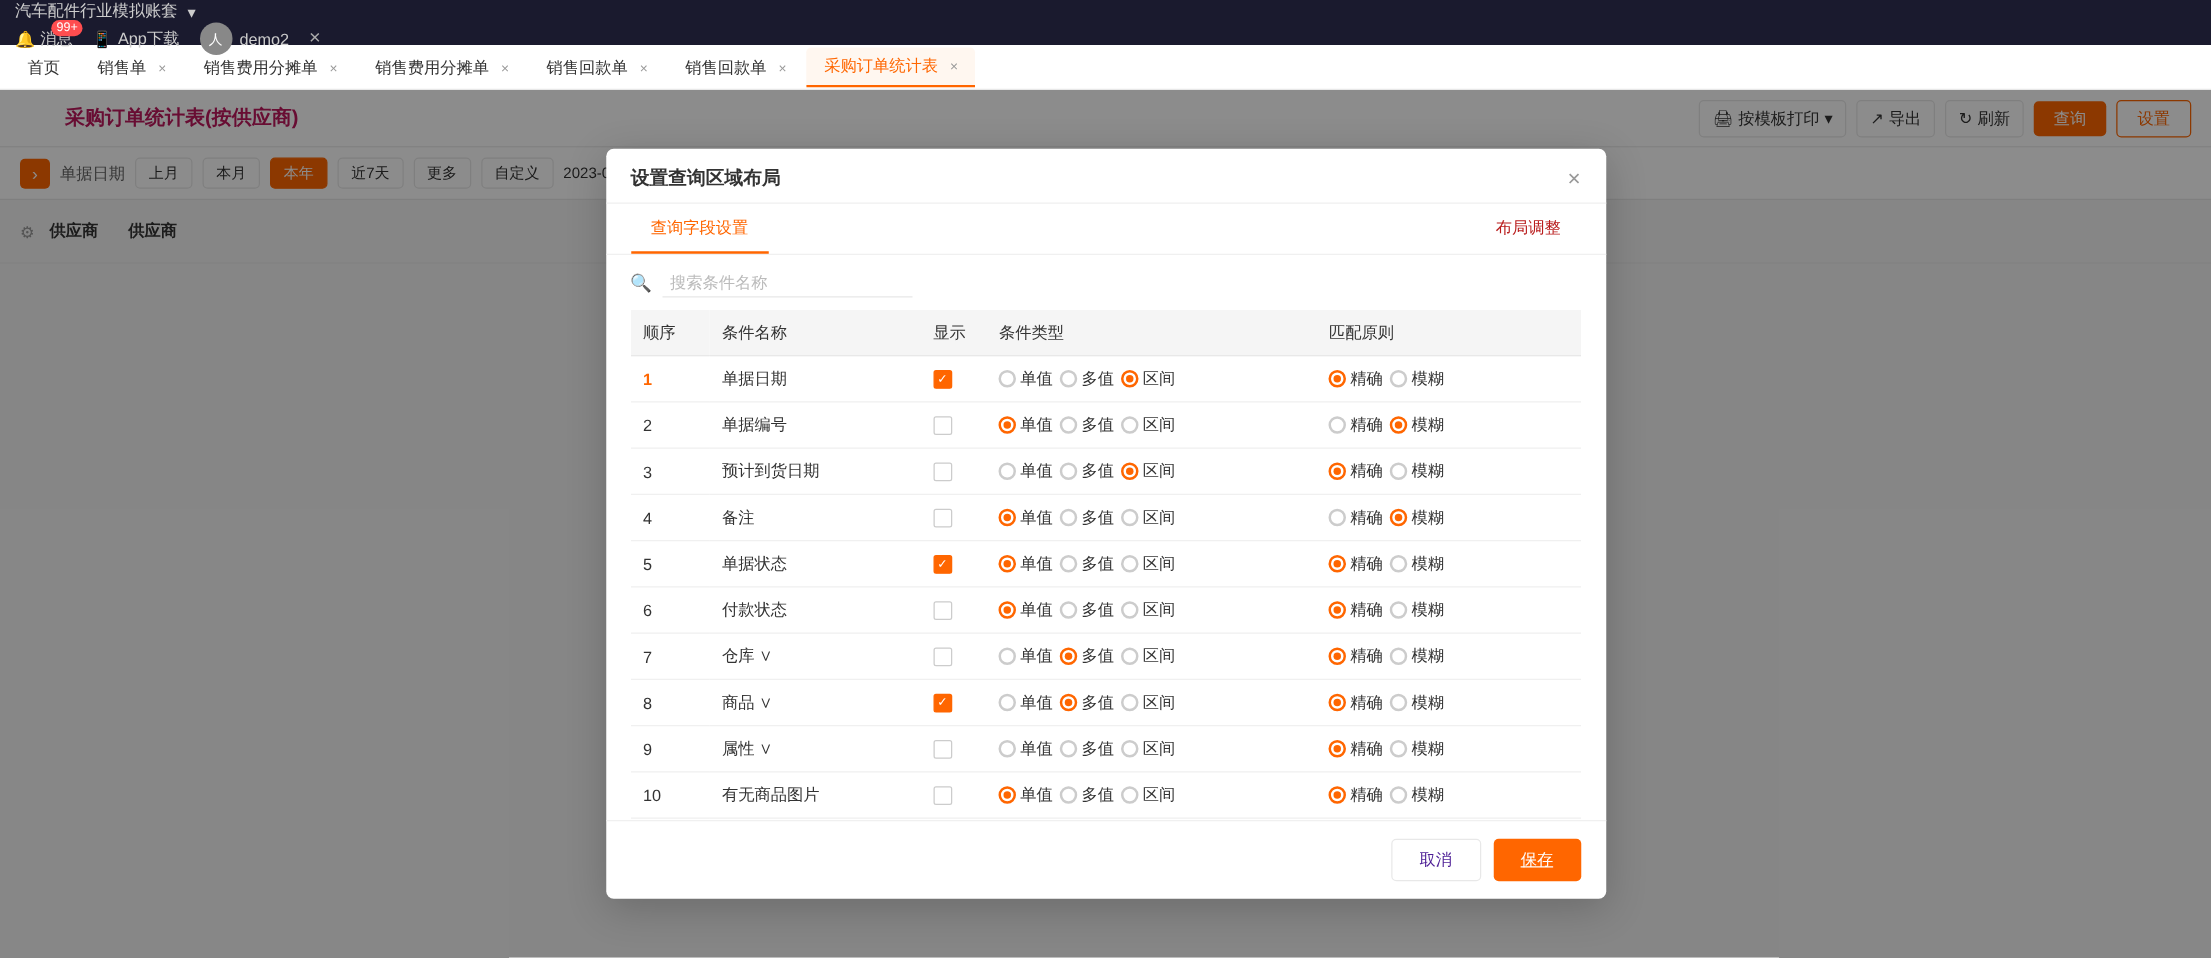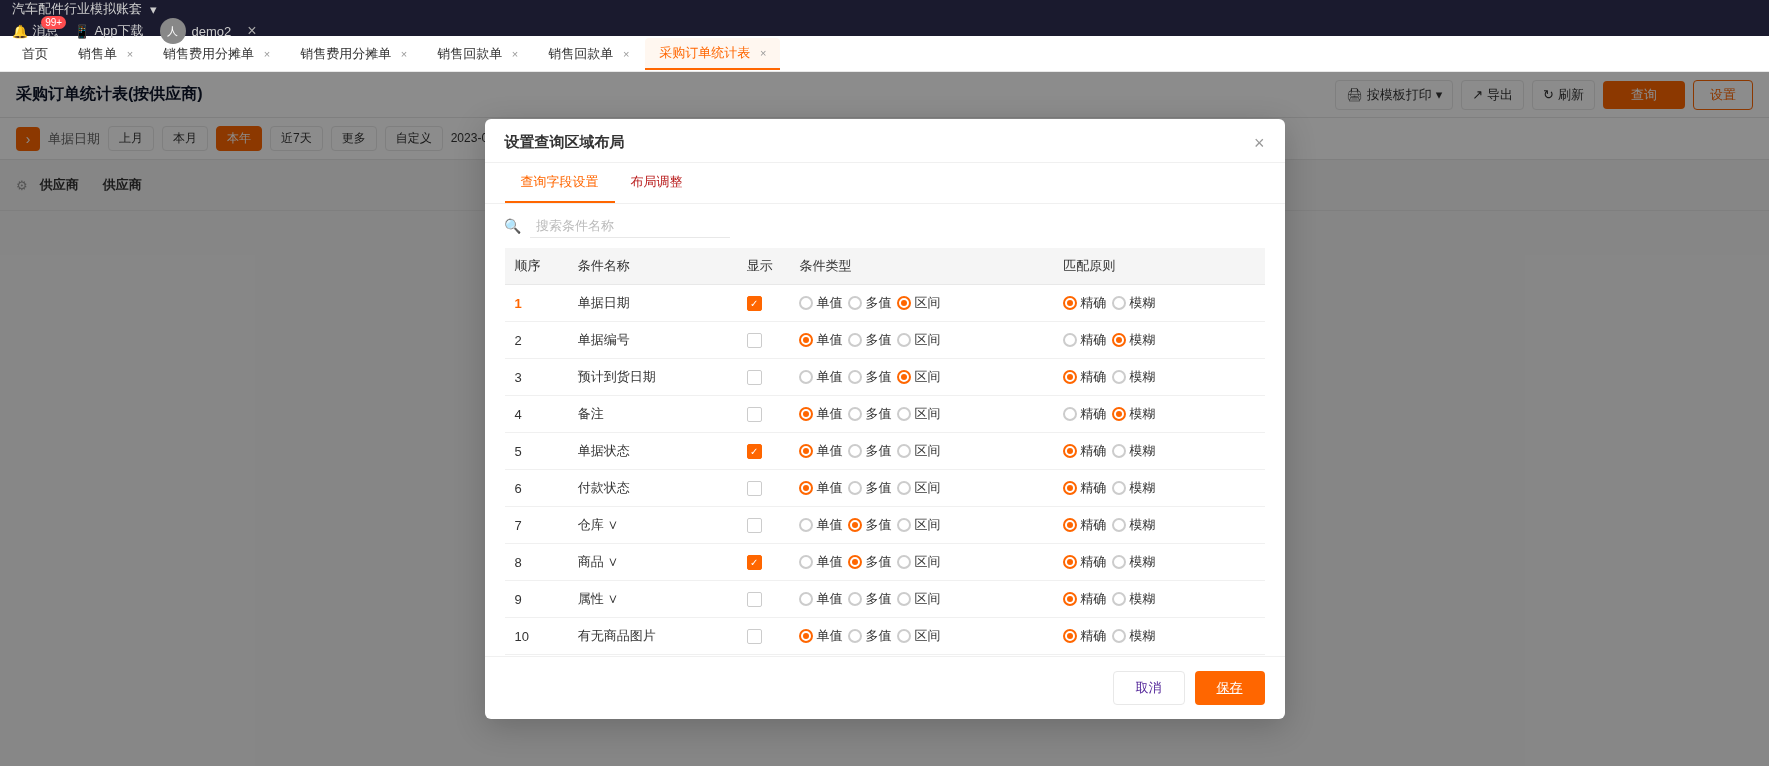--- a/index.html
+++ b/index.html
@@ -91,29 +91,29 @@
     
     .page-header {
       height: 46px;
       background: #fff;
       display: flex;
       align-items: center;
       padding: 0 16px;
       border-bottom: 1px solid #e8e8e8;
       justify-content: space-between;
     }
-    .page-title { font-size: 16px; font-weight: bold; color: #0f172a; }
+    .page-title { font-size: 16px; font-weight: bold; color: #be185d; margin-left: 36px; }
     .page-actions { display: flex; align-items: center; gap: 8px; }
     .btn-print, .btn-export, .btn-refresh {
       display: flex; align-items: center; gap: 4px;
       padding: 5px 10px; border-radius: 4px; cursor: pointer;
       font-size: 13px; border: 1px solid #e8e8e8; background: #fff; color: #333;
     }
     .btn-query {
-      padding: 5px 28px; background: #f60; color: #fff;
+      padding: 5px 16px; background: #f60; color: #fff;
       border-radius: 4px; cursor: pointer; border: none; font-size: 13px;
     }
     .btn-settings {
       padding: 5px 16px; background: #fff; color: #f60;
       border-radius: 4px; cursor: pointer; border: 1px solid #f60; font-size: 13px;
     }
 
     
     .filter-bar {
       background: #fff;
@@ -183,20 +183,21 @@
     }
     .modal-title { font-size: 15px; font-weight: bold; color: #333; }
     .modal-close {
       cursor: pointer; color: #999; font-size: 18px; line-height: 1;
     }
     .modal-tabs {
       display: flex;
       gap: 0;
       padding: 0 20px;
       border-bottom: 1px solid #f0f0f0;
+      justify-content: space-between;
     }
     .modal-tab {
       padding: 10px 16px;
       font-size: 13px;
       cursor: pointer;
       color: #b91c1c;
       border-bottom: 2px solid transparent;
     }
     .modal-tab.active {
       color: #f60;

